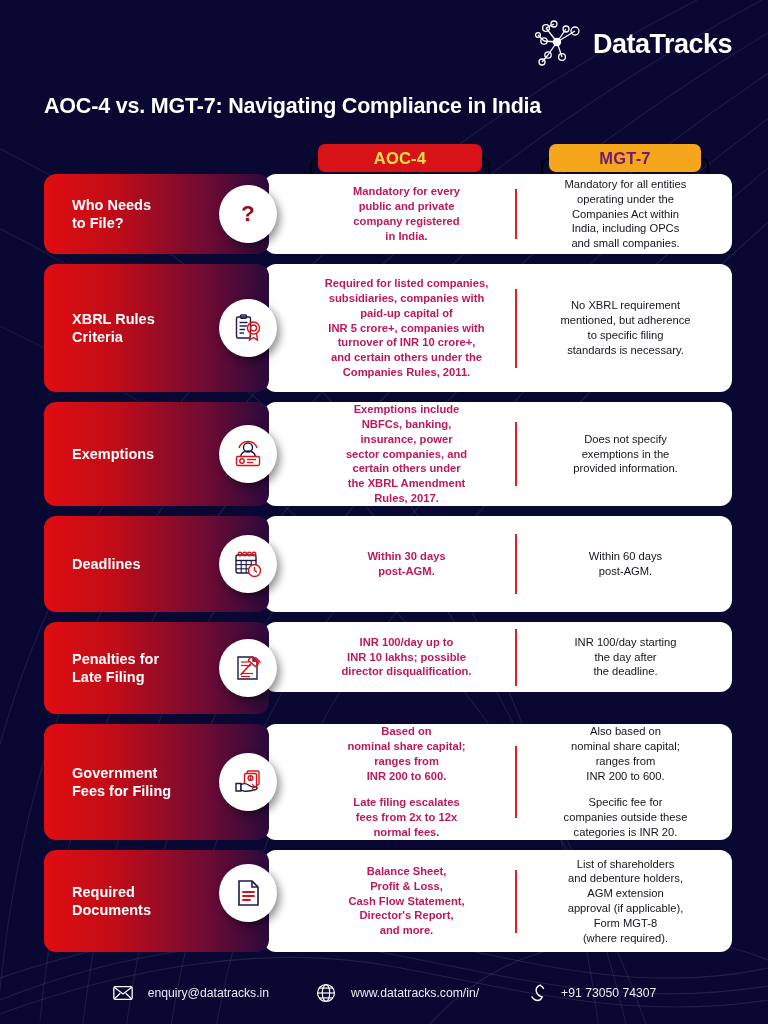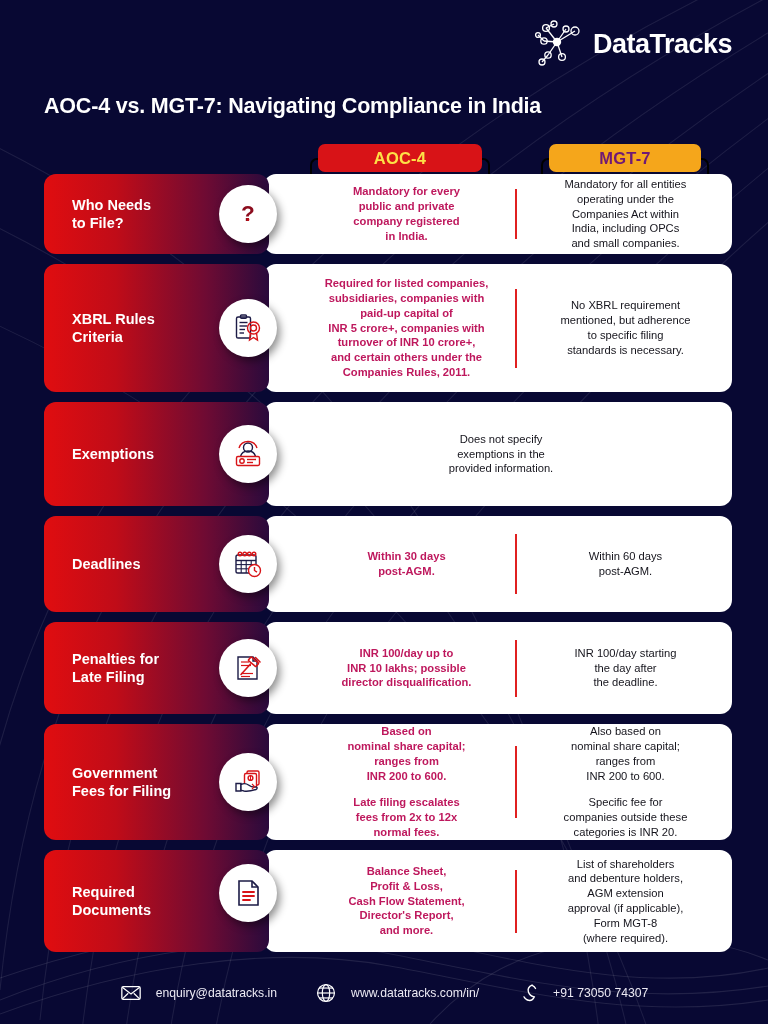--- a/index.html
+++ b/index.html
@@ -90,21 +90,21 @@
     width:2px; background:#e02020; align-self:center;
     margin:0 2px;
   }
 
   
   .white-card .cell:first-of-type { padding-left:44px; }
 
   
   .footer {
     position:absolute; bottom:0; left:0; width:768px; height:62px;
-    display:flex; align-items:center; justify-content:center; gap:4px;
+    display:flex; align-items:center; justify-content:center; gap:12px;
   }
   .f-item { display:flex; align-items:center; gap:14px; }
   .f-item + .f-item { margin-left:34px; }
   .f-item svg { width:22px; height:22px; display:block; }
   .f-text { color:#eceaf4; font-size:12.2px; }
 </style>
 </head>
 <body>
 
 <svg id="bg-pattern" width="768" height="1024" viewBox="0 0 768 1024">
@@ -243,20 +243,31 @@
       <line x1="6.5" y1="16.5" x2="12" y2="16.5" stroke="#1c1b46"></line>
       <line x1="6.5" y1="20" x2="11" y2="20" stroke="#1c1b46"></line>
       <circle cx="20.5" cy="15" r="6" stroke="#d81317"></circle>
       <circle cx="20.5" cy="15" r="3" stroke="#d81317"></circle>
       <path d="M17.5 20 L16.5 27 L20.5 24.5 L24.5 27 L23.5 20" stroke="#d81317"></path>
     </svg>
         </div>
   </div>
       <div class="row" style="height: 104px;">
     <div class="white-card" style="height:104px">
+      <div class="cell cell-aoc">
+        <div>
+              <p>Exemptions include
+NBFCs, banking,
+insurance, power
+sector companies, and
+certain others under
+the XBRL Amendment
+Rules, 2017.</p>
+            </div>
+      </div>
       <div class="divider" style="height:64px"></div>
       <div class="cell cell-mgt">
         <div>
               <p>Does not specify
 exemptions in the
 provided information.</p>
             </div>
       </div>
     </div>
     <div class="label-card" style="height:104px">
@@ -307,21 +318,21 @@
         <line x1="18.2" y1="11.5" x2="18.2" y2="24"></line>
         <line x1="3" y1="15.6" x2="23" y2="15.6"></line>
               <line x1="3" y1="19.8" x2="23" y2="19.8"></line>
       </g>
       <circle cx="21.5" cy="21.5" r="6" fill="#fff" stroke="#d81317"></circle>
       <path d="M21.5 18 L21.5 21.5 L24 23.2" stroke="#d81317"></path>
     </svg>
         </div>
   </div>
       <div class="row" style="height: 92px;">
-    <div class="white-card" style="height:92px">
+    <div class="white-card" style="height:70px">
       <div class="cell cell-aoc">
         <div>
               <p>INR 100/day up to
 INR 10 lakhs; possible
 director disqualification.</p>
             </div>
       </div>
       <div class="divider" style="height:57px"></div>
       <div class="cell cell-mgt">
         <div>

